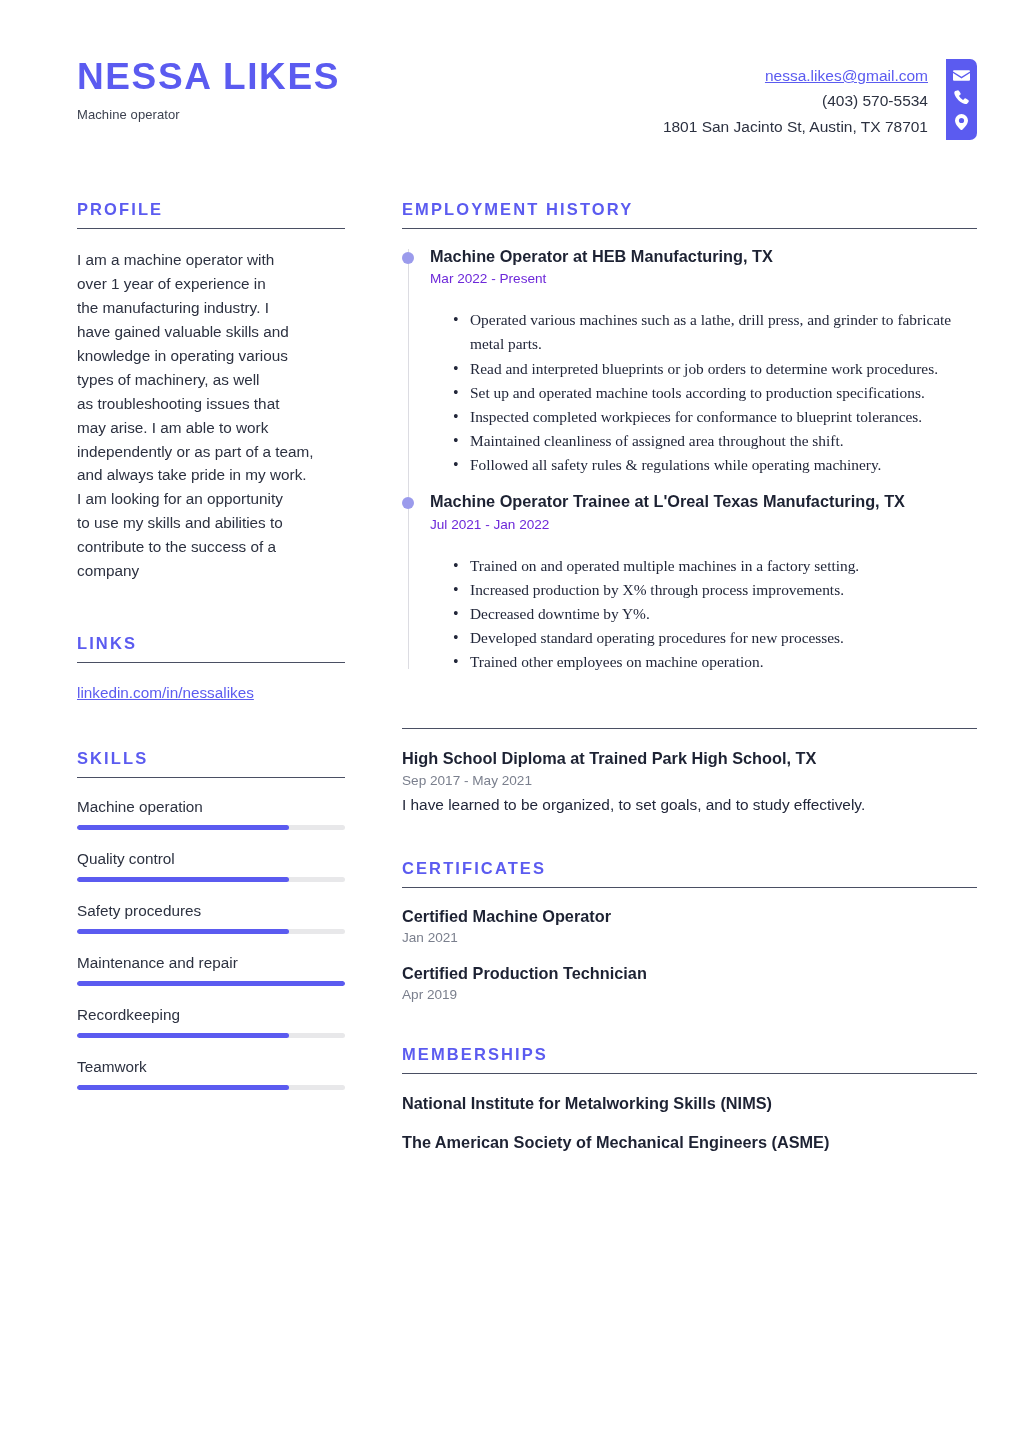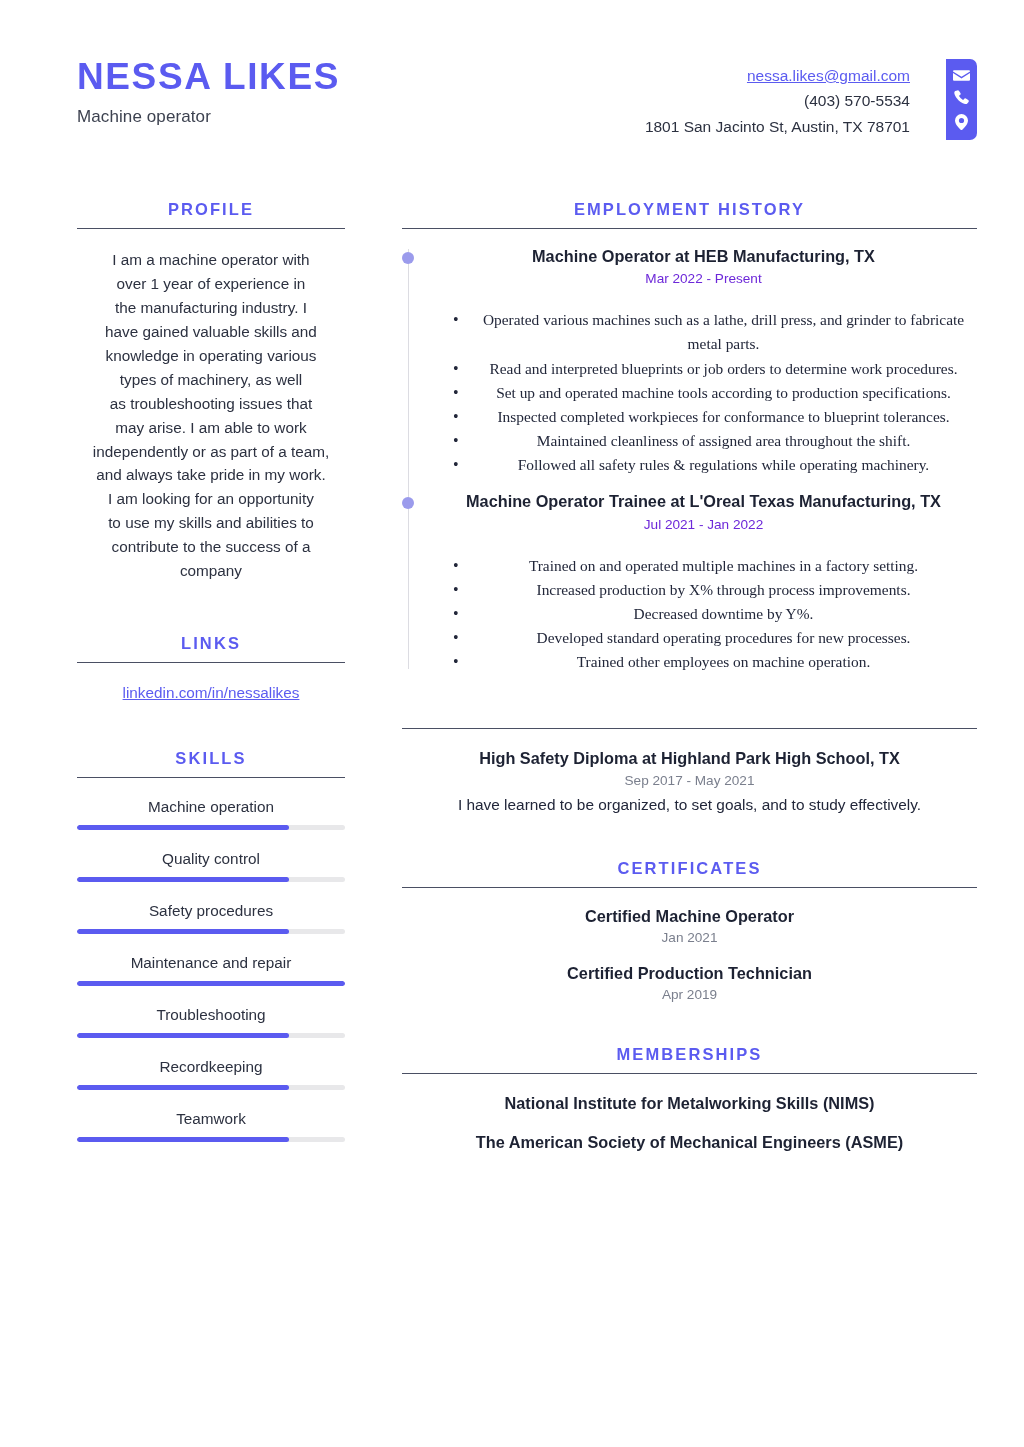--- a/index.html
+++ b/index.html
@@ -31,27 +31,27 @@
     font-weight: bold;
     letter-spacing: 1.6px;
     color: #5B5BF0;
     line-height: 1.05;
     text-align: right;
   }
   .job-title {
     position: absolute;
     left: 77px;
     top: 107px;
-    font-size: 17px;
+    font-size: 13px;
     color: #3d4250;
     letter-spacing: .1px;
   }
   .contact {
     position: absolute;
-    right: 114px;
+    right: 96px;
     top: 63px;
     text-align: right;
     line-height: 1.63;
   }
   .contact-line {
     font-size: 15.5px;
     color: #2c3140;
     white-space: nowrap;
   }
   .contact-line.email a, .contact-line.email {
@@ -73,21 +73,20 @@
     padding: 6px 0;
   }
   .icon-badge svg { display: block; fill: #ffffff; }
 
   
   .body {
     position: relative;
     display: flex;
     padding: 0 47px 0 77px;
     gap: 57px;
-    text-align: center;
   }
   .col-left { width: 268px; flex: none; }
   .col-right { width: 575px; flex: none; }
 
   
   .section { margin-bottom: 0; }
   .sec-title {
     font-size: 16.5px;
     font-weight: bold;
     letter-spacing: 2.1px;
@@ -328,26 +327,20 @@
             <div class="bar-fill" style="width: 79%;"></div>
           </div>
         </div>
         <div class="bar-item">
           <div class="bar-label">Maintenance and repair</div>
           <div class="bar-track">
             <div class="bar-fill" style="width: 100%;"></div>
           </div>
         </div>
         <div class="bar-item">
-          <div class="bar-label">Troubleshooting</div>
-          <div class="bar-track">
-            <div class="bar-fill" style="width: 79%;"></div>
-          </div>
-        </div>
-        <div class="bar-item">
           <div class="bar-label">Recordkeeping</div>
           <div class="bar-track">
             <div class="bar-fill" style="width: 79%;"></div>
           </div>
         </div>
         <div class="bar-item">
           <div class="bar-label">Teamwork</div>
           <div class="bar-track">
             <div class="bar-fill" style="width: 79%;"></div>
           </div>
@@ -391,21 +384,21 @@
               <li>Trained other employees on machine operation.</li>
             </ul>
           </div>
 
         </div>
       </div>
 
       <div class="section sec-education">
         <hr class="sec-rule">
         <div class="entry">
-          <div class="entry-head">High Safety Diploma at Highland Park High School, TX</div>
+          <div class="entry-head">High School Diploma at Trained Park High School, TX</div>
           <div class="entry-date">Sep 2017 - May 2021</div>
           <div class="entry-desc">I have learned to be organized, to set goals, and to study effectively.</div>
         </div>
       </div>
 
       <div class="section sec-certificates">
         <div class="sec-title">CERTIFICATES</div>
         <hr class="sec-rule">
         <div class="cert">
           <div class="cert-name">Certified Machine Operator</div>

